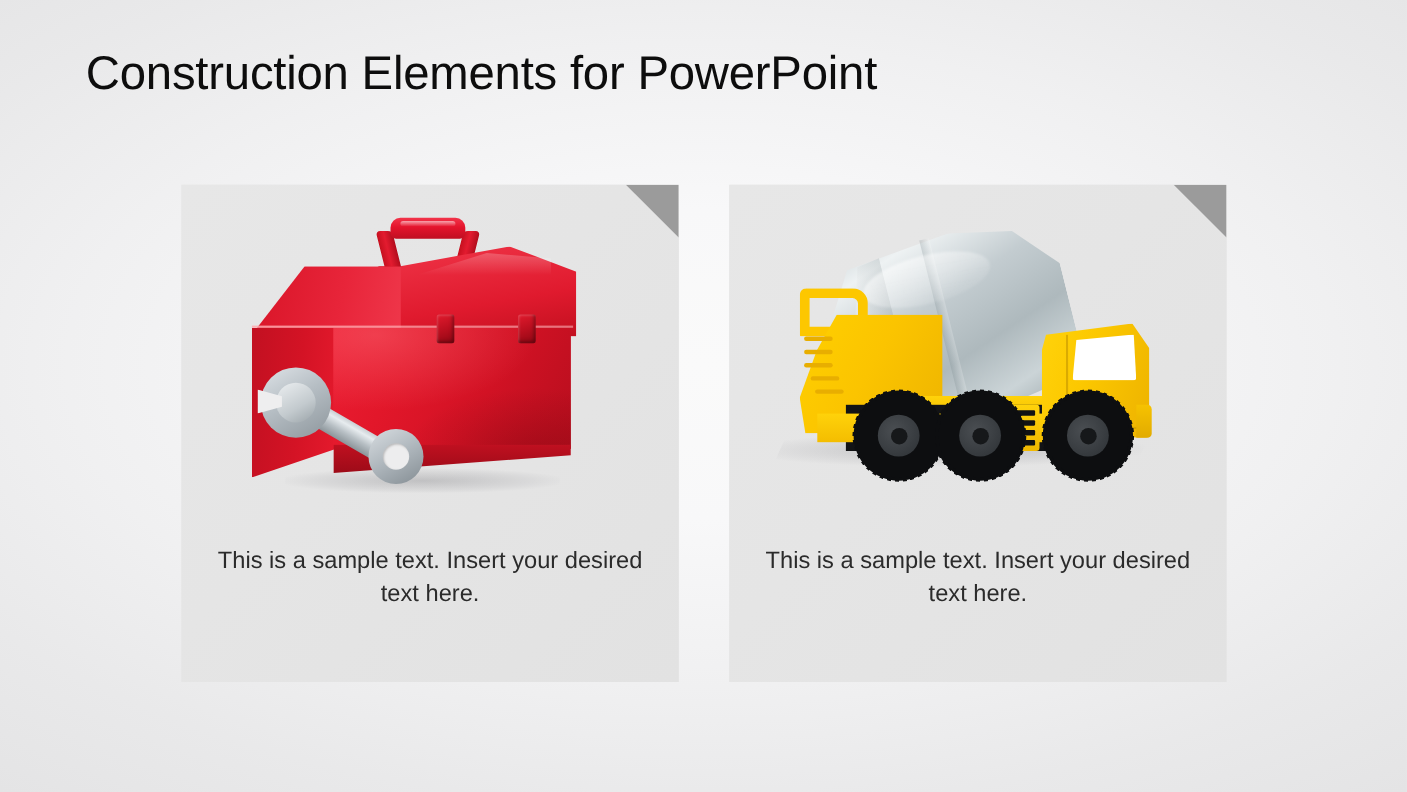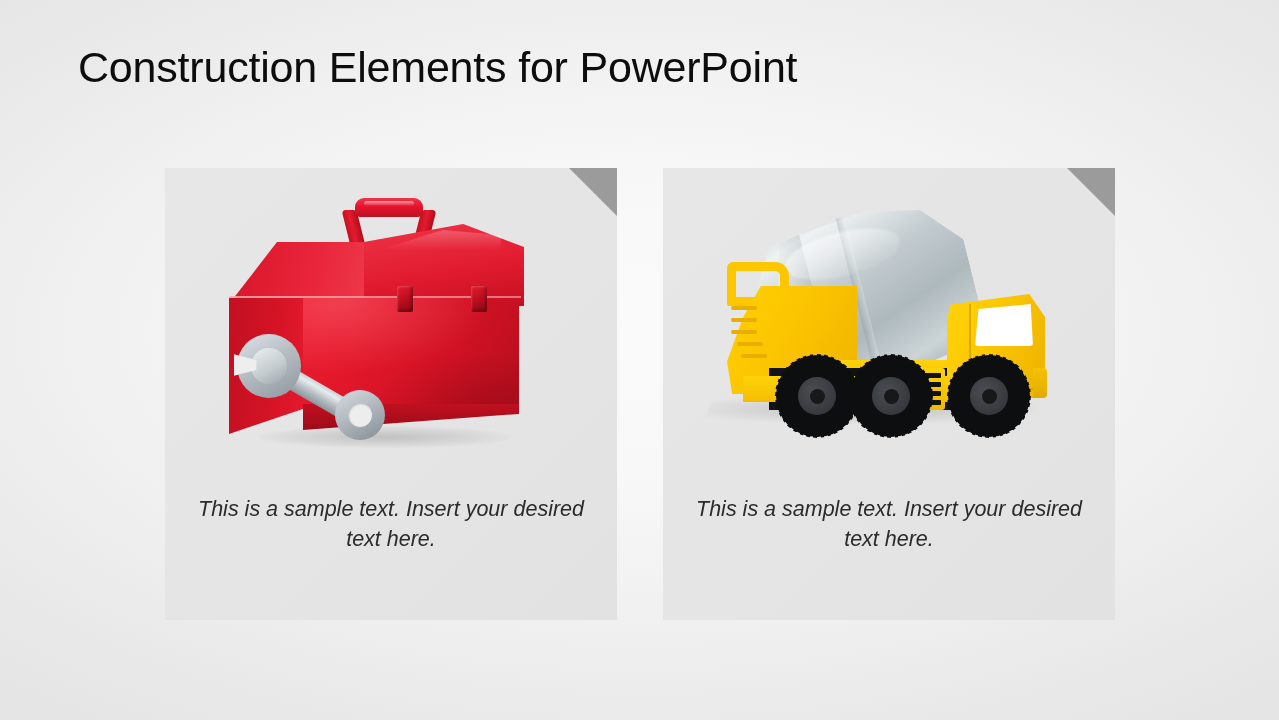--- a/index.html
+++ b/index.html
@@ -54,21 +54,20 @@
   }
 
   .card-caption {
     position: absolute;
     left: 30px; right: 30px;
     top: 326px;
     text-align: center;
     font-size: 21.5px;
     line-height: 30px;
     color: #2b2b2b;
-    font-style: italic;
   }
 
   
   .toolbox-scene { position:absolute; left:50%; top:0; width:300px; height:290px; margin-left:-160px; }
 
   
   .tb-shadow {
     position:absolute; left:28px; top:236px; width:250px; height:22px;
     background: radial-gradient(ellipse at 50% 50%, rgba(110,110,115,.30) 0%, rgba(140,140,145,.12) 55%, rgba(255,255,255,0) 75%);
   }

